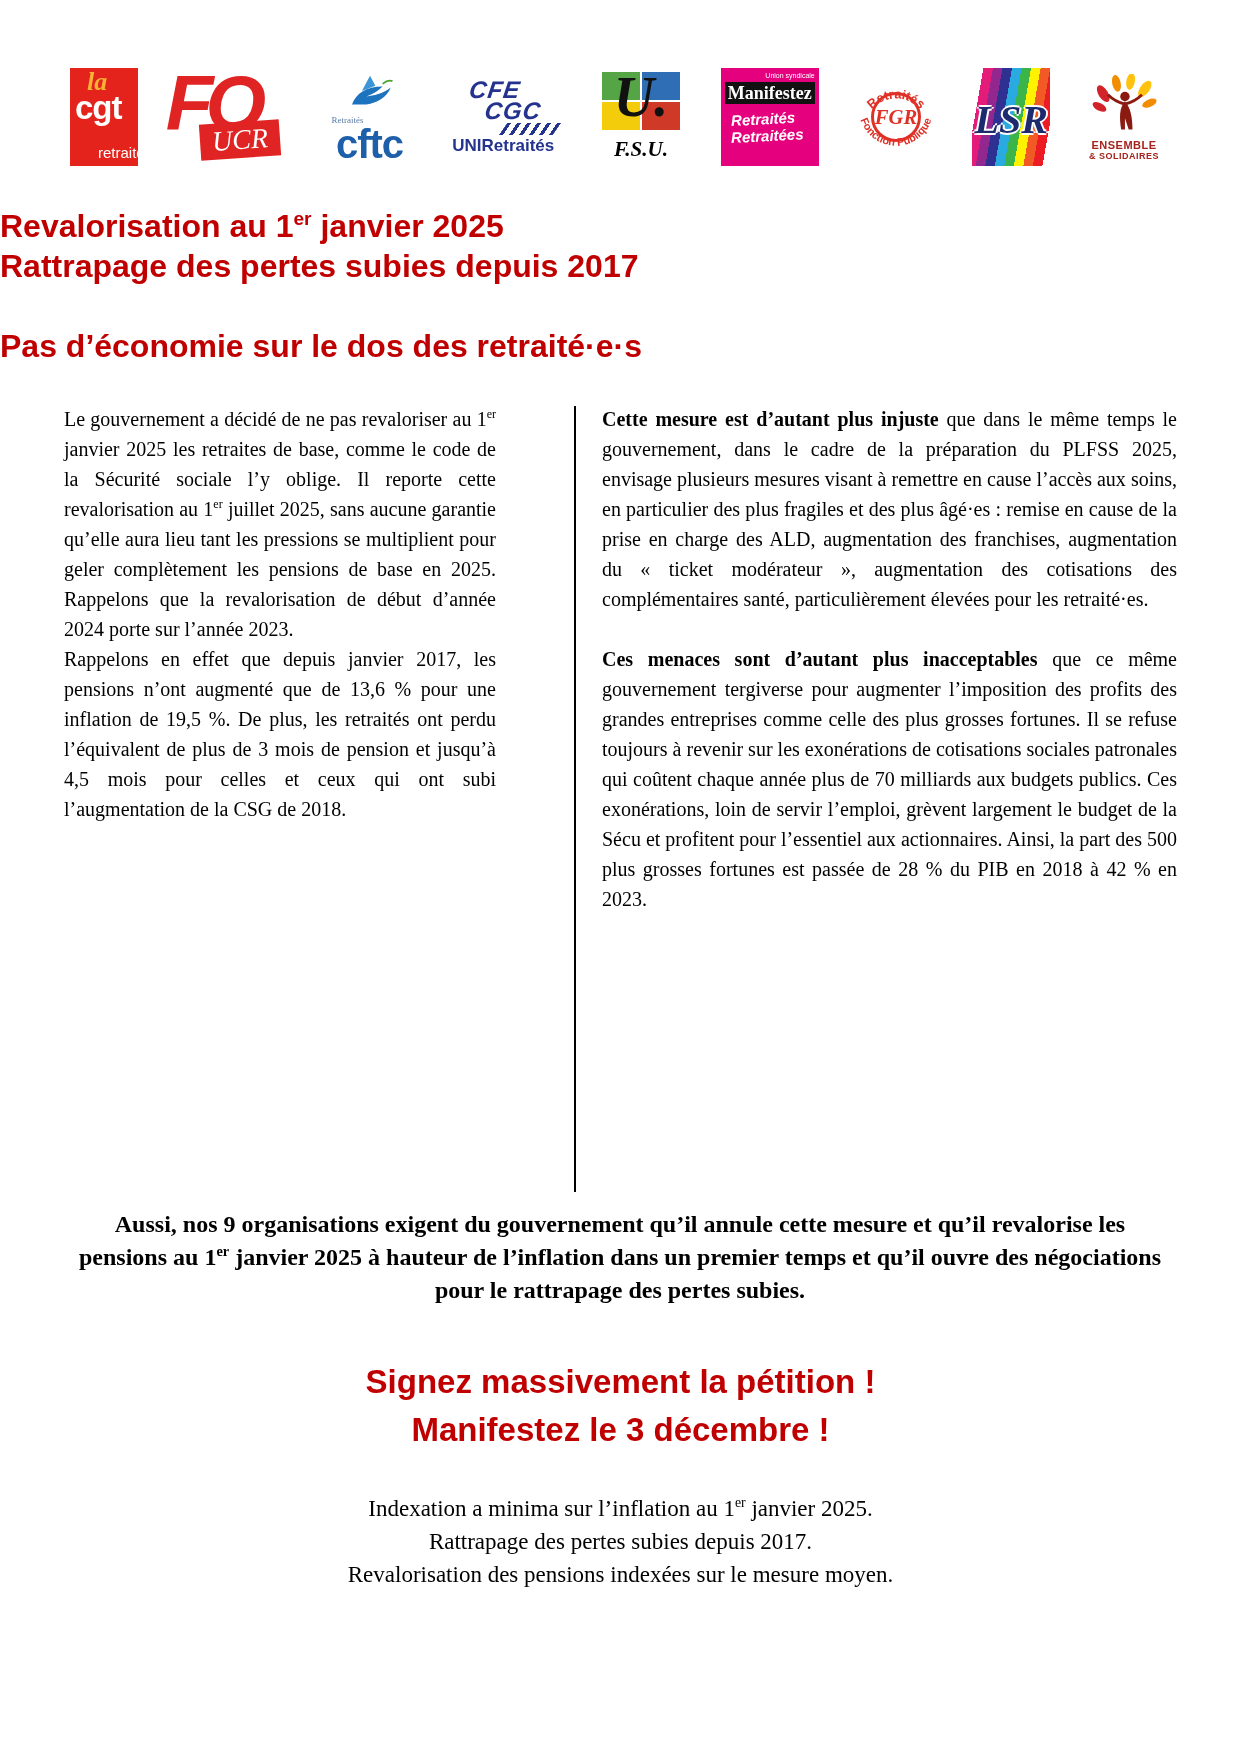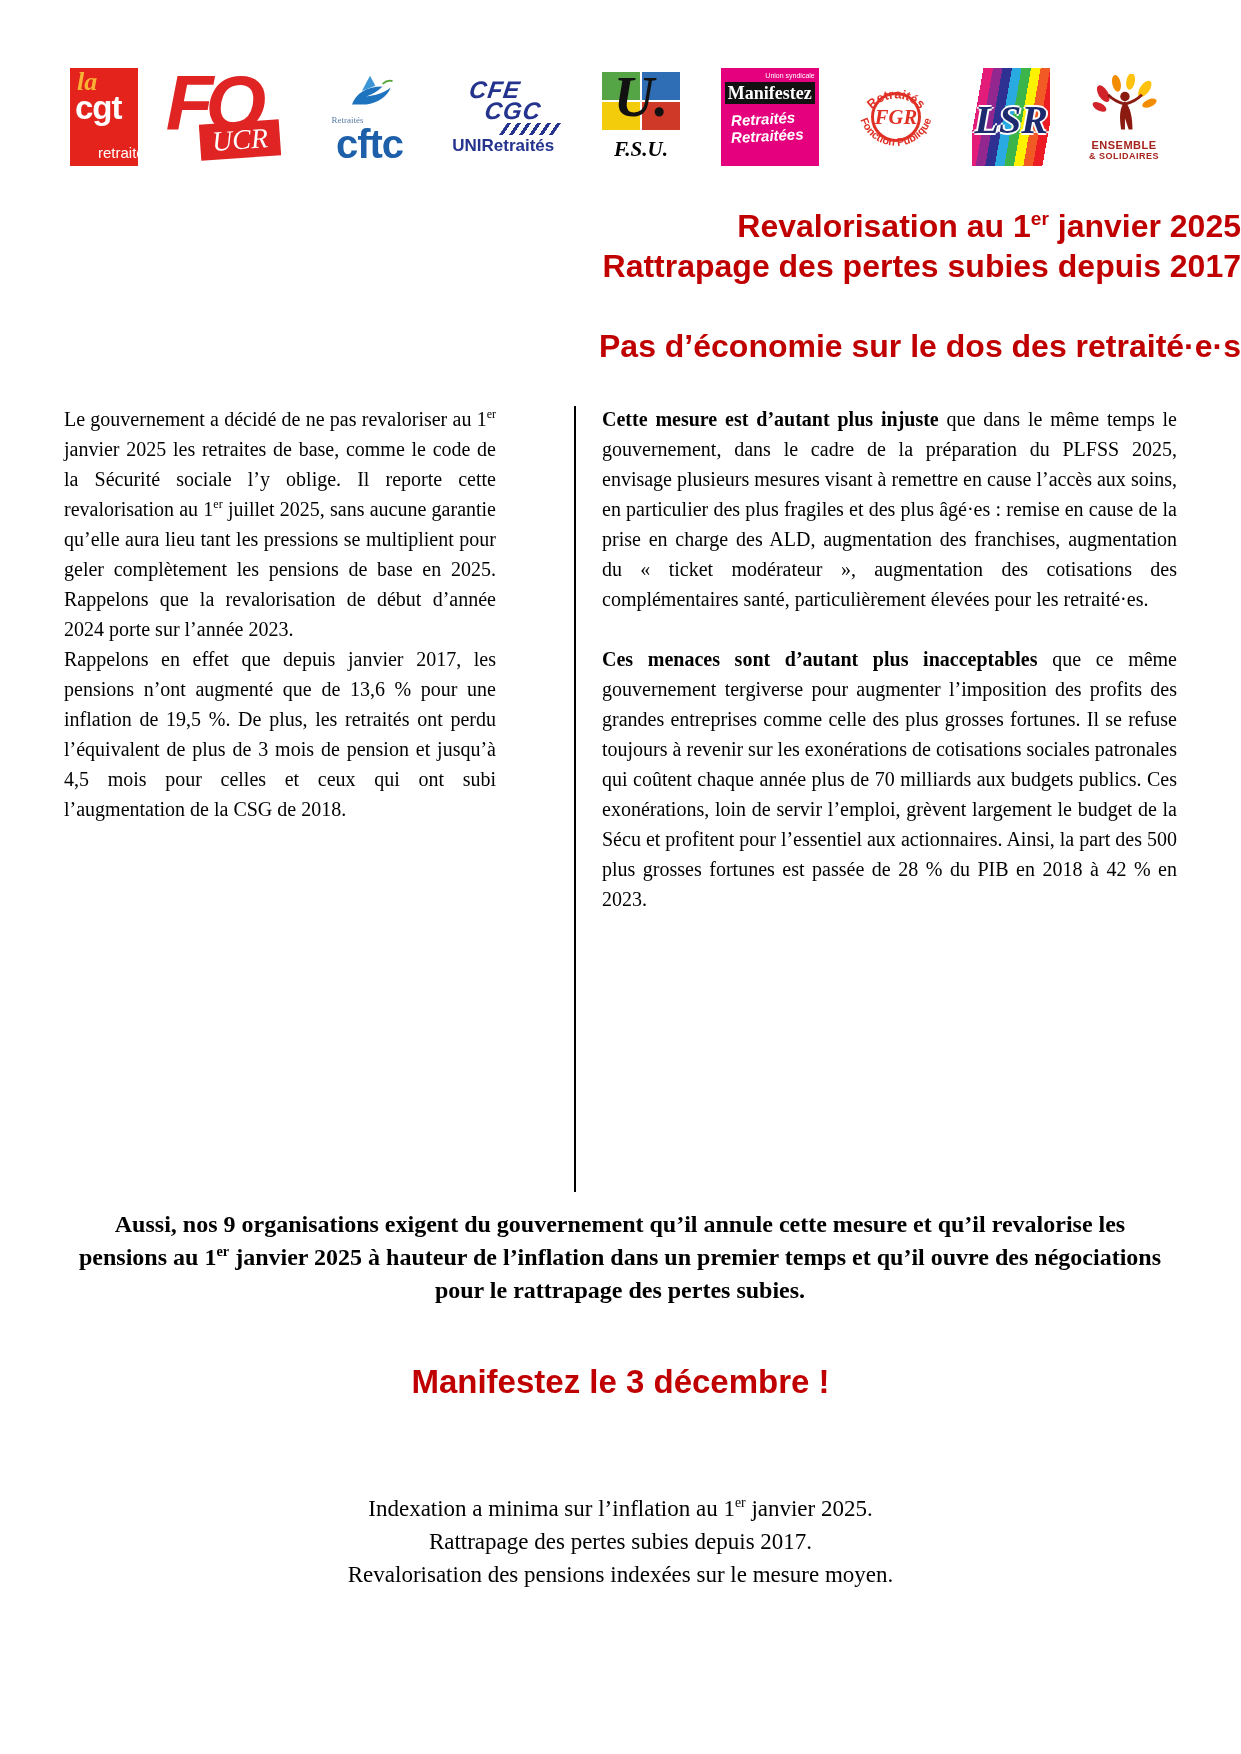--- a/index.html
+++ b/index.html
@@ -8,21 +8,21 @@
   sup{font-size:60%;vertical-align:super;line-height:0;}
 
   
   .logos{position:absolute;top:66px;left:70px;width:1100px;height:102px;
          display:flex;align-items:center;justify-content:space-between;}
   .logo{flex:0 0 auto;}
 
   .logo-cgt{width:68px;height:98px;background:#e3231c;color:#fff;position:relative;
             font-family:"Liberation Sans",sans-serif;text-align:left;box-sizing:border-box;padding:4px 5px;}
   .cgt-la{font-family:"Liberation Serif",serif;font-style:italic;font-weight:bold;
-          color:#f9b233;font-size:26px;line-height:20px;margin-left:2px;}
+          color:#f9b233;font-size:26px;line-height:20px;margin-left:12px;}
   .cgt-sigle{font-weight:bold;font-size:33px;line-height:32px;letter-spacing:-1px;}
   .cgt-sub{position:absolute;bottom:5px;left:3px;font-size:15px;white-space:nowrap;padding-left:25px;}
 
   .logo-fo{width:128px;height:98px;position:relative;font-family:"Liberation Sans",sans-serif;}
   .fo-sigle{position:absolute;top:-14px;left:0;color:#e02424;font-weight:bold;font-style:italic;
             font-size:78px;letter-spacing:-8px;line-height:98px;}
   .fo-ucr{position:absolute;bottom:8px;left:34px;background:#e02424;color:#fff;
           font-family:"Liberation Serif",serif;font-style:italic;font-size:28px;line-height:30px;
           padding:3px 12px;transform:rotate(-4deg);}
 
@@ -66,21 +66,21 @@
   .lsr-sigle{position:absolute;top:28px;left:0;width:100%;text-align:center;
              font-family:Liberation Serif, serif;font-weight:bold;font-style:italic;
              font-size:40px;color:#1d2b6e;
              text-shadow:-2px 0 #fff,2px 0 #fff,0 -2px #fff,0 2px #fff;}
 
   .logo-ens{width:92px;text-align:center;color:#a5231d;font-family:"Liberation Sans",sans-serif;}
   .ens-l1{font-weight:bold;font-size:11px;line-height:11px;letter-spacing:.5px;}
   .ens-l2{font-weight:bold;font-size:9px;line-height:10px;letter-spacing:.5px;}
 
   
-  .headline{position:absolute;top:206px;left:0;width:100%;text-align:right;
+  .headline{position:absolute;top:206px;left:0;width:100%;text-align:left;
             font-family:"Liberation Sans",sans-serif;font-weight:bold;
             color:var(--accent,#c00000);font-size:32px;line-height:40px;}
   .headline .line3{margin-top:40px;}
 
   
   .cols{position:absolute;top:404px;left:64px;width:1113px;min-height:788px;
         display:flex;align-items:stretch;font-size:20px;line-height:30px;text-align:justify;}
   .col-left{width:432px;}
   .col-divider{width:2px;background:#000;margin:2px 26px 0 78px;}
   .col-right{flex:1;}
@@ -202,20 +202,21 @@
     <div class="col-divider"></div>
     <div class="col-right">
       <div class="par"><b>Cette mesure est d’autant plus injuste</b> que dans le même temps le gouvernement, dans le cadre de la préparation du PLFSS 2025, envisage plusieurs mesures visant à remettre en cause l’accès aux soins, en particulier des plus fragiles et des plus âgé·es : remise en cause de la prise en charge des ALD, augmentation des franchises, augmentation du « ticket modérateur », augmentation des cotisations des complémentaires santé, particulièrement élevées pour les retraité·es.</div>
       <div class="par spaced"><b>Ces menaces sont d’autant plus inacceptables</b> que ce même gouvernement tergiverse pour augmenter l’imposition des profits des grandes entreprises comme celle des plus grosses fortunes.  Il se refuse toujours à revenir sur les exonérations de cotisations sociales patronales qui coûtent chaque année plus de 70 milliards aux budgets publics. Ces exonérations, loin de servir l’emploi, grèvent largement le budget de la Sécu et profitent pour l’essentiel aux actionnaires. Ainsi, la part des 500 plus grosses fortunes est passée de 28 % du PIB en 2018 à 42 % en 2023.</div>
     </div>
   </div>
 
   <div class="demand">Aussi, nos 9 organisations exigent du gouvernement qu’il annule cette mesure et qu’il revalorise les pensions au 1<sup>er</sup> janvier 2025 à hauteur de l’inflation dans un premier temps et qu’il ouvre des négociations pour le rattrapage des pertes subies.</div>
 
   <div class="cta">
+    <div>Signez massivement la pétition !</div>
     <div>Manifestez le 3 décembre !</div>
   </div>
 
   <div class="claims">
     <div>Indexation a minima sur l’inflation au 1<sup>er</sup> janvier 2025.</div>
     <div>Rattrapage des pertes subies depuis 2017.</div>
     <div>Revalorisation des pensions indexées sur le mesure moyen.</div>
   </div>
 
 </div>

